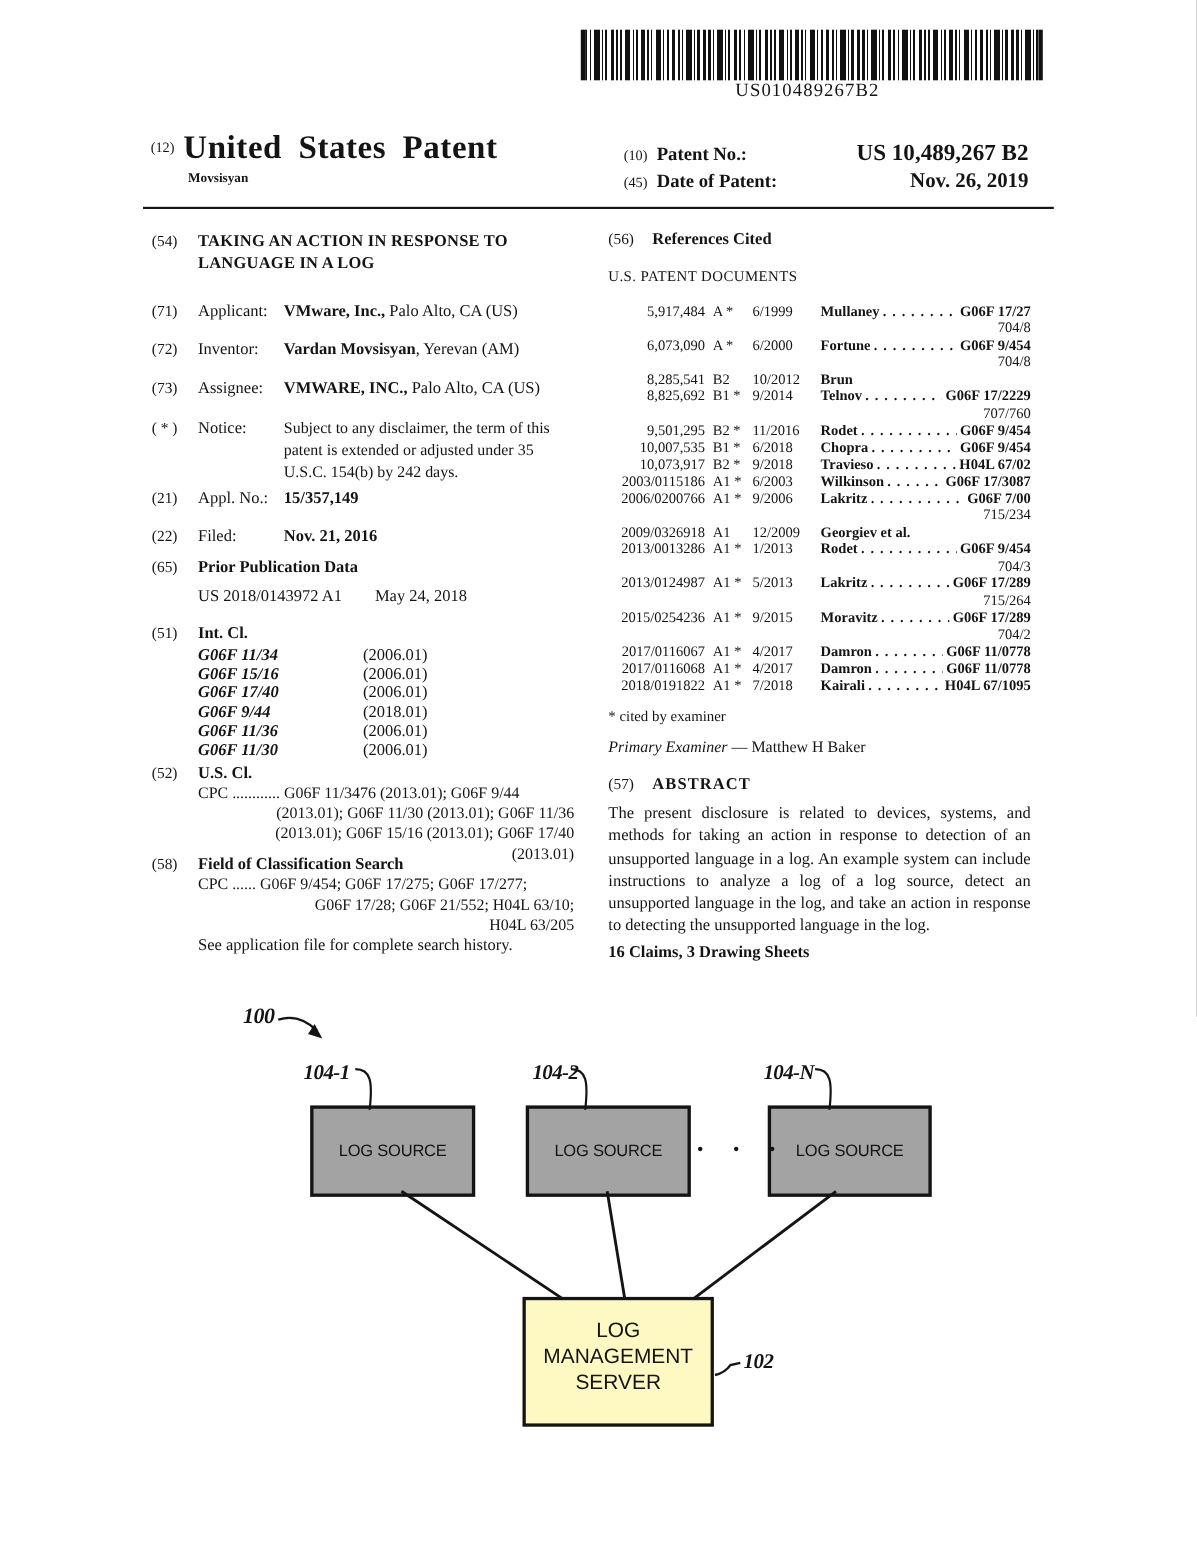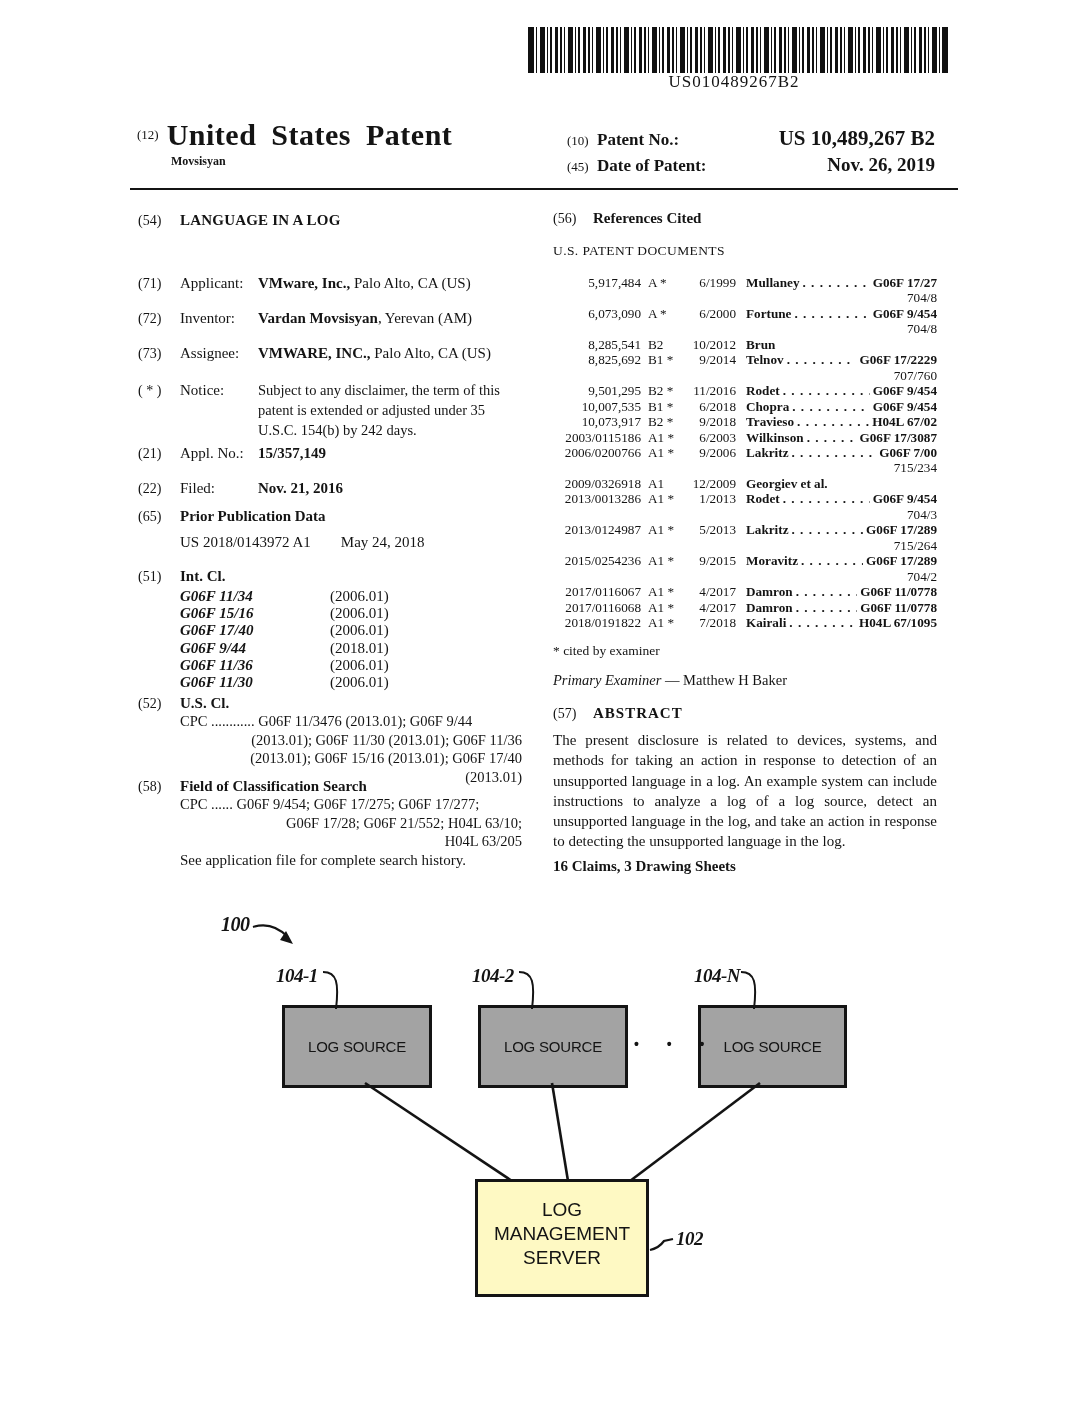--- a/index.html
+++ b/index.html
@@ -53,21 +53,21 @@
   .cpc-lines div{line-height:18.6px; white-space:nowrap;}
   .cpc-lines div + div{text-align:right;}
   .field-note{margin-left:42px; margin-top:0px; line-height:18.6px;}
   
   .refs-head{font-size:15px; font-weight:bold;}
   .refs-sub{letter-spacing:0.4px;}
   .ref-table{font-size:13.2px; line-height:15.45px;}
   .ref-row{display:flex;}
   .rn{width:88px; text-align:right; white-space:nowrap;}
   .rk{width:36px; padding-left:7px; white-space:nowrap;}
-  .rd{width:52px; text-align:right; white-space:nowrap;}
+  .rd{width:52px; white-space:nowrap;}
   .rc{flex:1; display:flex; padding-left:10px; min-width:0;font-weight:bold;}
   .ld{flex:1; overflow:hidden; white-space:nowrap; margin:0 3px;}
   .ld::after{content:". . . . . . . . . . . . . . . . . . . . . . . . . . . ."; letter-spacing:1px;}
   .ref-cont{text-align:right;}
   .examiner{font-size:14.5px;}
   .abstract-head{display:grid; grid-template-columns:40px 1fr; align-items:baseline;}
   .abstract-text{text-align:justify; font-size:15px; line-height:20.3px;}
   .claims{font-weight:bold; font-size:15px;}
   
   .fig-label{position:absolute; font-weight:bold; font-style:italic; font-size:19px; letter-spacing:-0.5px;}
@@ -111,20 +111,21 @@
       <span class="h-val2">Nov. 26, 2019</span>
     </div>
   </div>
   <div class="rule"></div>
 
   <div class="col-left">
 
     <div class="sec g2" style="top:5px">
       <span class="snum">(54)</span>
       <div class="title-lines">
+        <div>TAKING AN ACTION IN RESPONSE TO</div>
         <div>LANGUAGE IN A LOG</div>
       </div>
     </div>
 
     <div class="sec g" style="top:70px">
       <span class="snum">(71)</span>
       <span>Applicant:</span>
       <span><b>VMware, Inc.,</b><span> Palo Alto, CA (US)</span></span>
     </div>
 
@@ -414,21 +415,21 @@
       <div class="refs-head center" style="letter-spacing:1px;">ABSTRACT</div>
     </div>
     <div class="sec abstract-text" style="top:525px">The present disclosure is related to devices, systems, and methods for taking an action in response to detection of an unsupported language in a log. An example system can include instructions to analyze a log of a log source, detect an unsupported language in the log, and take an action in response to detecting the unsupported language in the log.</div>
 
     <div class="sec center claims" style="top:653px">16 Claims, 3 Drawing Sheets</div>
   </div>
 
   <div class="fig-label" style="left:221px; top:913px; font-size:20px;">100</div>
 
   <div class="fig-label" style="left:276px; top:965px;">104-1</div>
-  <div class="fig-label" style="left:472px; top:965px;">104-2</div>
+  <div class="fig-label" style="left:484px; top:965px;">104-2</div>
   <div class="fig-label" style="left:694px; top:965px;">104-N</div>
 
   <div class="fig-box" style="left:282px; top:1005px; width:144px; height:77px;">
     <span>LOG SOURCE</span>
   </div>
   <div class="fig-box" style="left:478px; top:1005px; width:144px; height:77px;">
     <span>LOG SOURCE</span>
   </div>
   <div class="fig-box" style="left:698px; top:1005px; width:143px; height:77px;">
     <span>LOG SOURCE</span>

